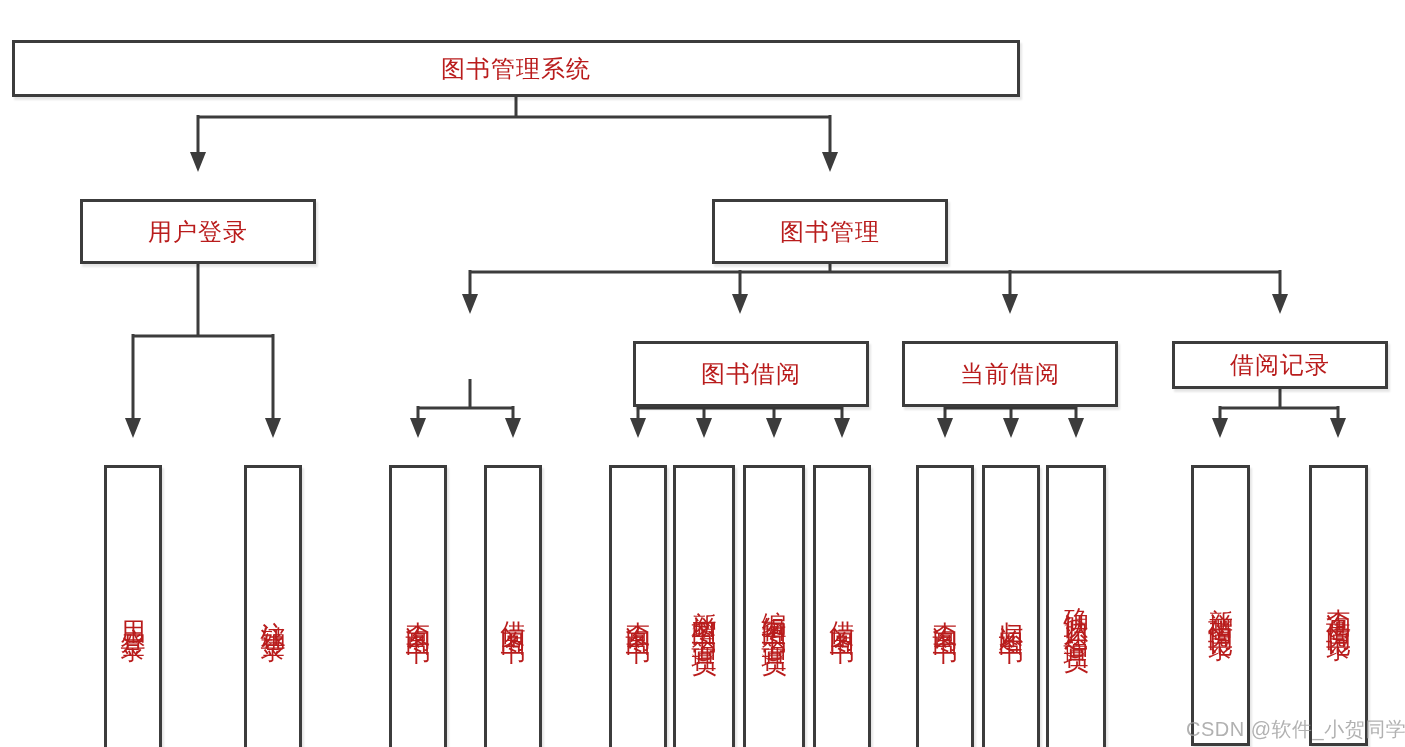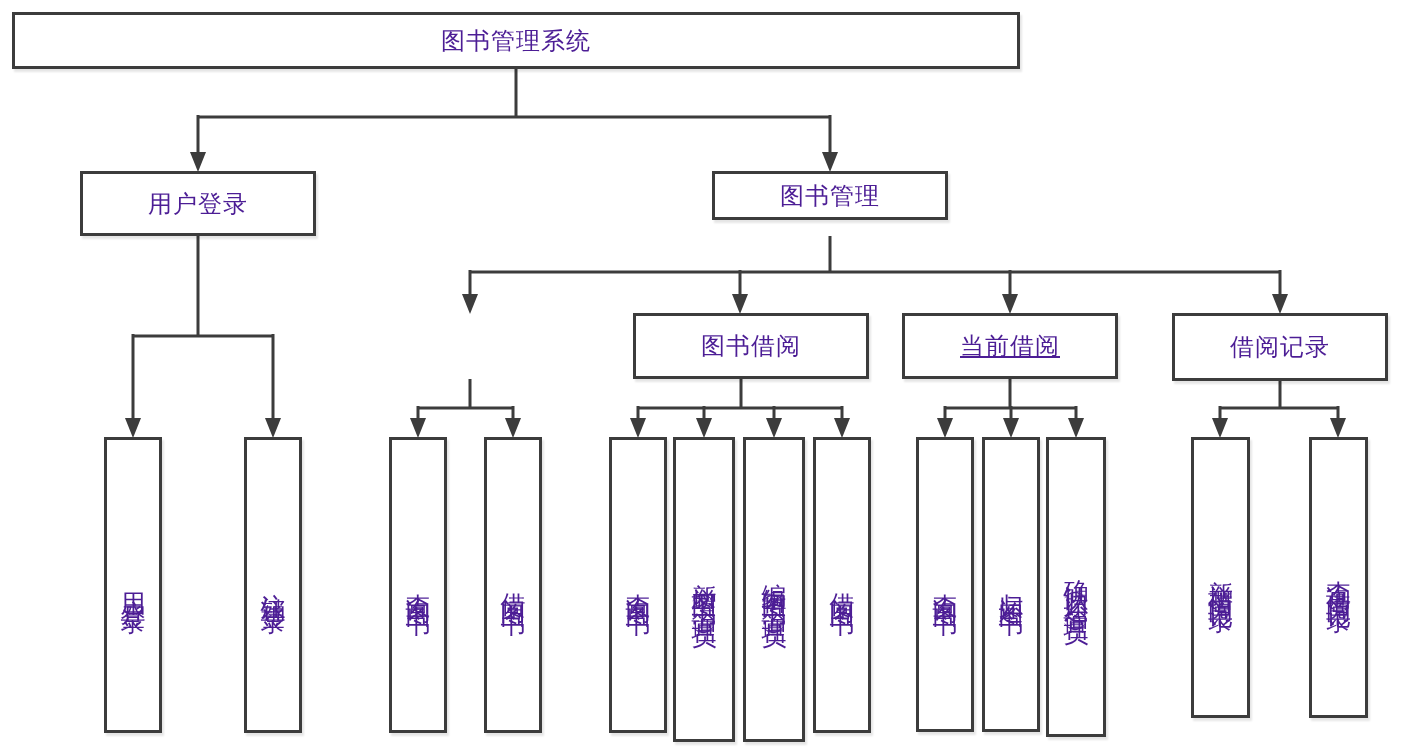--- a/index.html
+++ b/index.html
@@ -20,26 +20,27 @@
     left: 0; top: 0;
     width: 1405px;
     height: 747px;
     z-index: 1;
   }
   .node {
     position: absolute;
     box-sizing: border-box;
     border: 3px solid #3c3c3c;
     background: #ffffff;
-    color: #4c1d95;
+    color: #b91c1c;
     display: flex;
     align-items: center;
     justify-content: center;
     z-index: 2;
     box-shadow: 2px 3px 2px rgba(0,0,0,0.10);
+    margin-top: 28px;
   }
   .hnode {
     font-size: 24px;
     letter-spacing: 1px;
     white-space: nowrap;
   }
   .leaf {
     writing-mode: vertical-rl;
     text-orientation: mixed;
     font-size: 25px;
@@ -101,38 +102,39 @@
       <polygon points="1003,418 1019,418 1011,438"></polygon>
       <polygon points="1068,418 1084,418 1076,438"></polygon>
       <polygon points="1212,418 1228,418 1220,438"></polygon>
       <polygon points="1330,418 1346,418 1338,438"></polygon>
     </g>
   </svg>
 
   <div class="node hnode" style="left:12px; top:12px; width:1008px; height:57px;">图书管理系统</div>
 
   <div class="node hnode" style="left:80px; top:171px; width:236px; height:65px;">用户登录</div>
-  <div class="node hnode" style="left:712px; top:171px; width:236px; height:49px;">图书管理</div>
+  <div class="node hnode" style="left:712px; top:171px; width:236px; height:65px;">图书管理</div>
 
   <div class="node hnode" style="left:633px; top:313px; width:236px; height:66px;">图书借阅</div>
-  <div class="node hnode" style="left:902px; top:313px; width:216px; height:66px;text-decoration:underline;">当前借阅</div>
-  <div class="node hnode" style="left:1172px; top:313px; width:216px; height:68px;">借阅记录</div>
+  <div class="node hnode" style="left:902px; top:313px; width:216px; height:66px;">当前借阅</div>
+  <div class="node hnode" style="left:1172px; top:313px; width:216px; height:48px;">借阅记录</div>
 
   <div class="node leaf" style="left:104px; top:437px; width:58px; height:296px;">用户登录</div>
   <div class="node leaf" style="left:244px; top:437px; width:58px; height:296px;">注销登录</div>
 
   <div class="node leaf" style="left:389px; top:437px; width:58px; height:296px;">查询图书</div>
   <div class="node leaf" style="left:484px; top:437px; width:58px; height:296px;">借阅图书</div>
 
   <div class="node leaf" style="left:609px; top:437px; width:58px; height:296px;">查询图书</div>
   <div class="node leaf" style="left:673px; top:437px; width:62px; height:305px;">新增图书（管理员）</div>
   <div class="node leaf" style="left:743px; top:437px; width:62px; height:305px;">编辑图书（管理员）</div>
   <div class="node leaf" style="left:813px; top:437px; width:58px; height:296px;">借阅图书</div>
 
   <div class="node leaf" style="left:916px; top:437px; width:58px; height:295px;">查询图书</div>
   <div class="node leaf" style="left:982px; top:437px; width:58px; height:295px;">归还图书</div>
   <div class="node leaf" style="left:1046px; top:437px; width:60px; height:300px;">确认归还（管理员）</div>
 
   <div class="node leaf" style="left:1191px; top:437px; width:59px; height:281px;">新增借阅记录</div>
   <div class="node leaf" style="left:1309px; top:437px; width:59px; height:281px;">查询借阅记录</div>
 
+  <div id="watermark">CSDN @软件_小贺同学</div>
 
 </div>
 
 </body></html>

